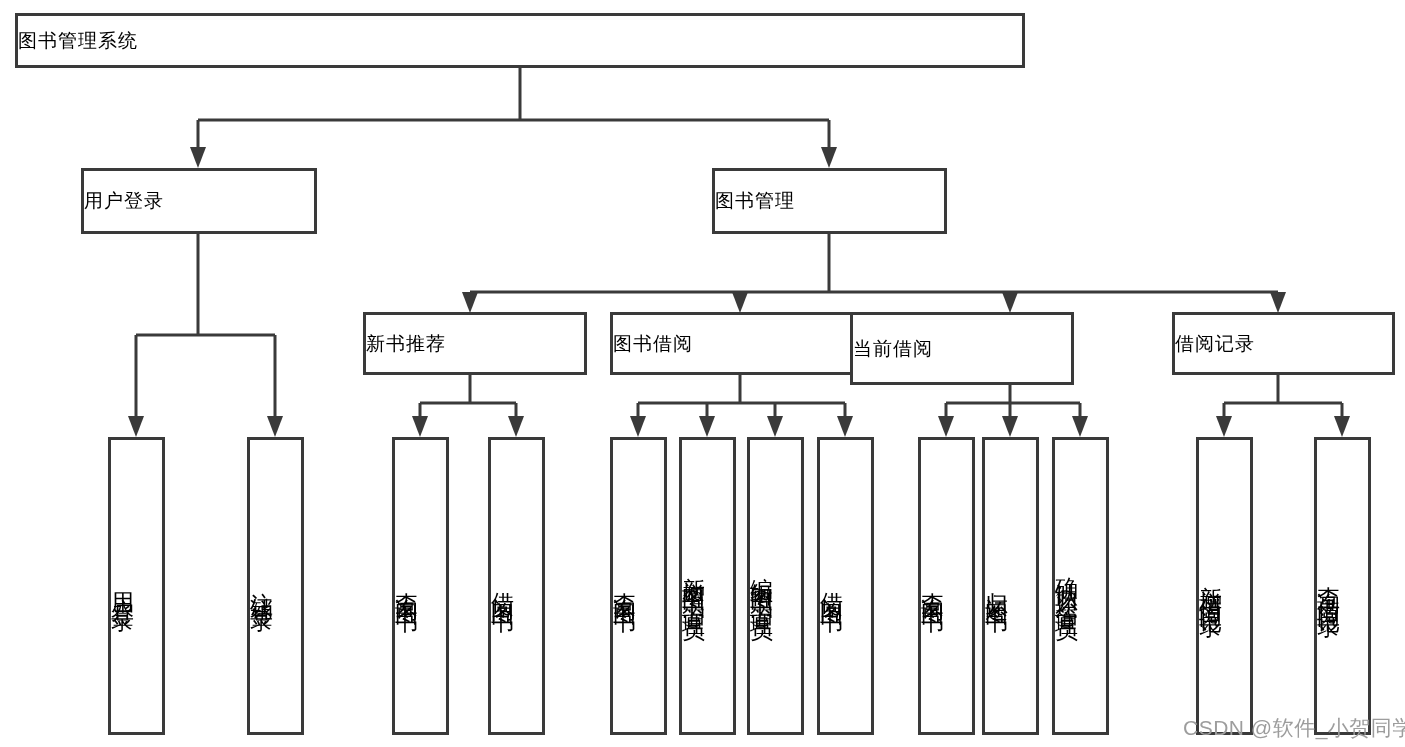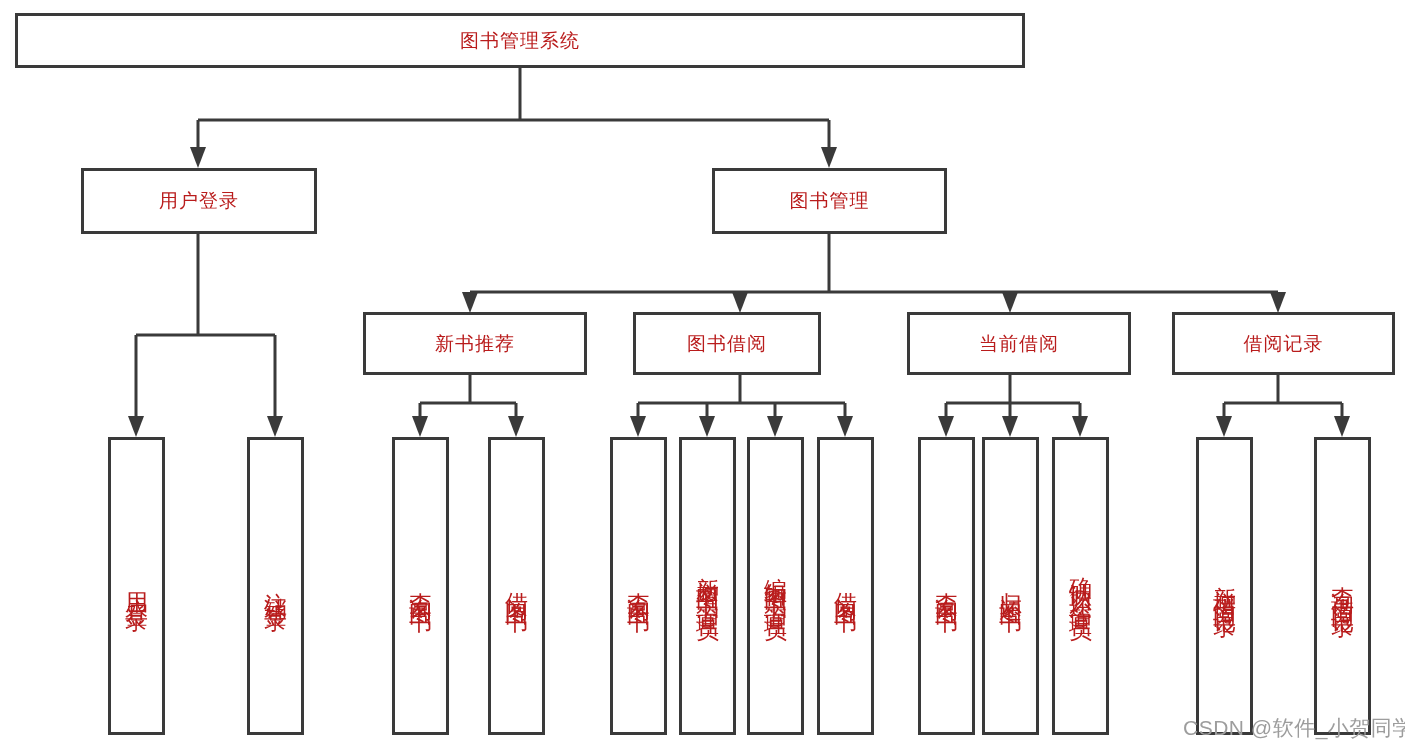--- a/index.html
+++ b/index.html
@@ -31,22 +31,22 @@
     fill: #3a3a3a;
     stroke: none;
   }
   .node {
     position: absolute;
     box-sizing: border-box;
     background: #ffffff;
     border: 3px solid #3a3a3a;
     display: flex;
     align-items: center;
-    justify-content: center;
-    color: #b91c1c;
+    justify-content: flex-start;
+    color: #000000;
   }
   .node.h .lbl {
     font-size: 19px;
     letter-spacing: 1px;
     white-space: nowrap;
   }
   .node.v {
     top: 437px;
     width: 57px;
     height: 298px;
@@ -125,24 +125,24 @@
   <div class="node h" style="left:81px;top:168px;width:236px;height:66px">
     <span class="lbl">用户登录</span>
   </div>
   <div class="node h" style="left:363px;top:312px;width:224px;height:63px">
     <span class="lbl">新书推荐</span>
   </div>
 
   <div class="node h" style="left:712px;top:168px;width:235px;height:66px">
     <span class="lbl">图书管理</span>
   </div>
-  <div class="node h" style="left:633px;top:312px;width:188px;height:63px">
+  <div class="node h" style="left:610px;top:312px;width:262px;height:63px">
     <span class="lbl">图书借阅</span>
   </div>
-  <div class="node h" style="left:907px;top:312px;width:224px;height:63px">
+  <div class="node h" style="left:850px;top:312px;width:224px;height:73px">
     <span class="lbl">当前借阅</span>
   </div>
   <div class="node h" style="left:1172px;top:312px;width:223px;height:63px">
     <span class="lbl">借阅记录</span>
   </div>
 
   <div class="node v" style="left:108px">
     <span class="vlbl">用户登录</span>
   </div>
   <div class="node v" style="left:247px">

